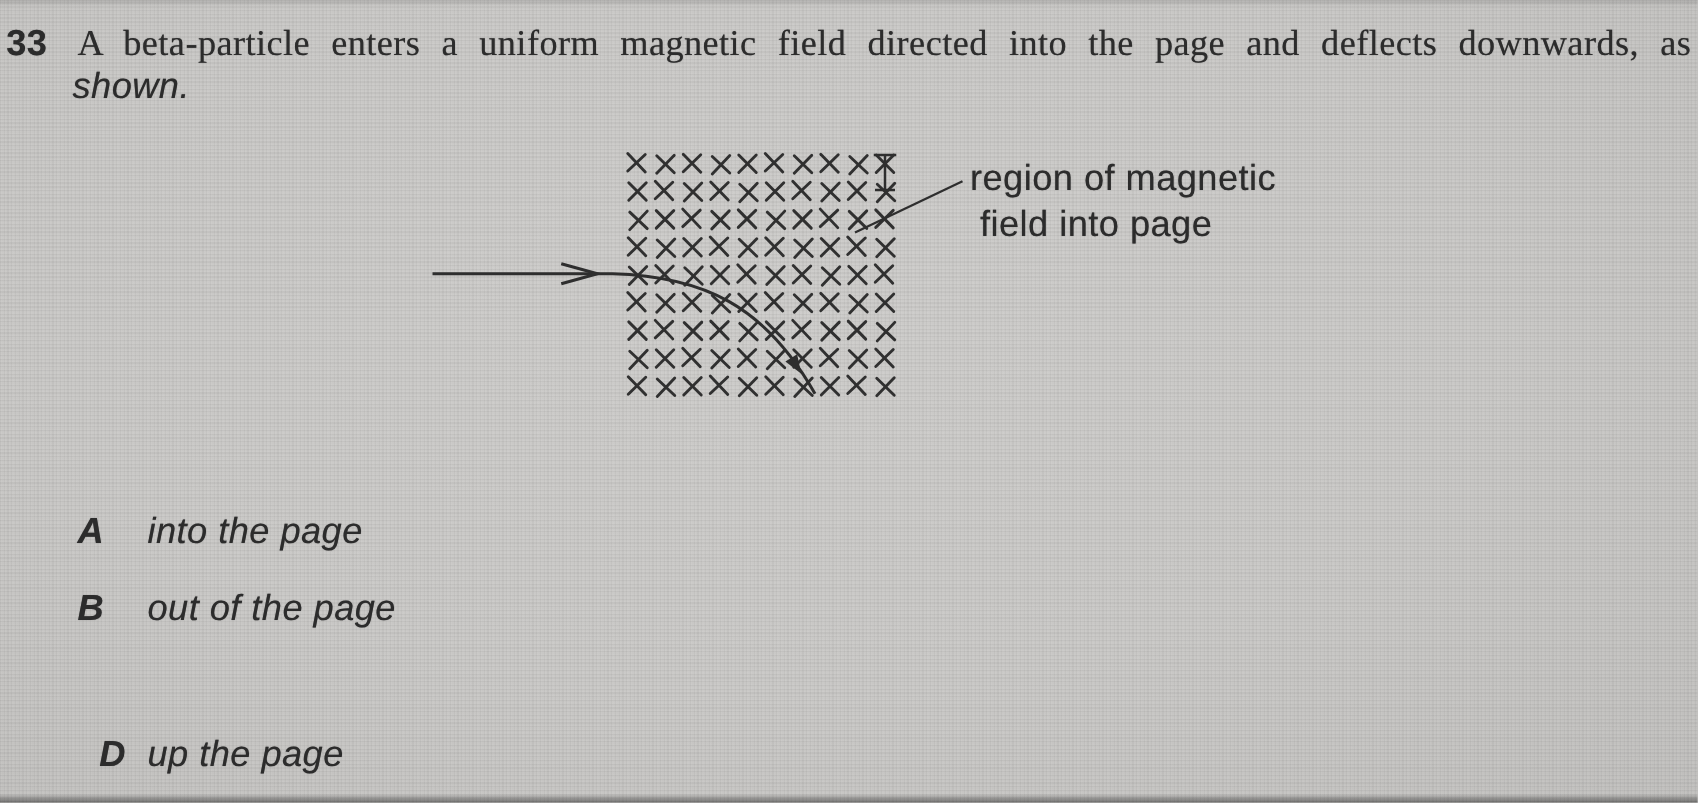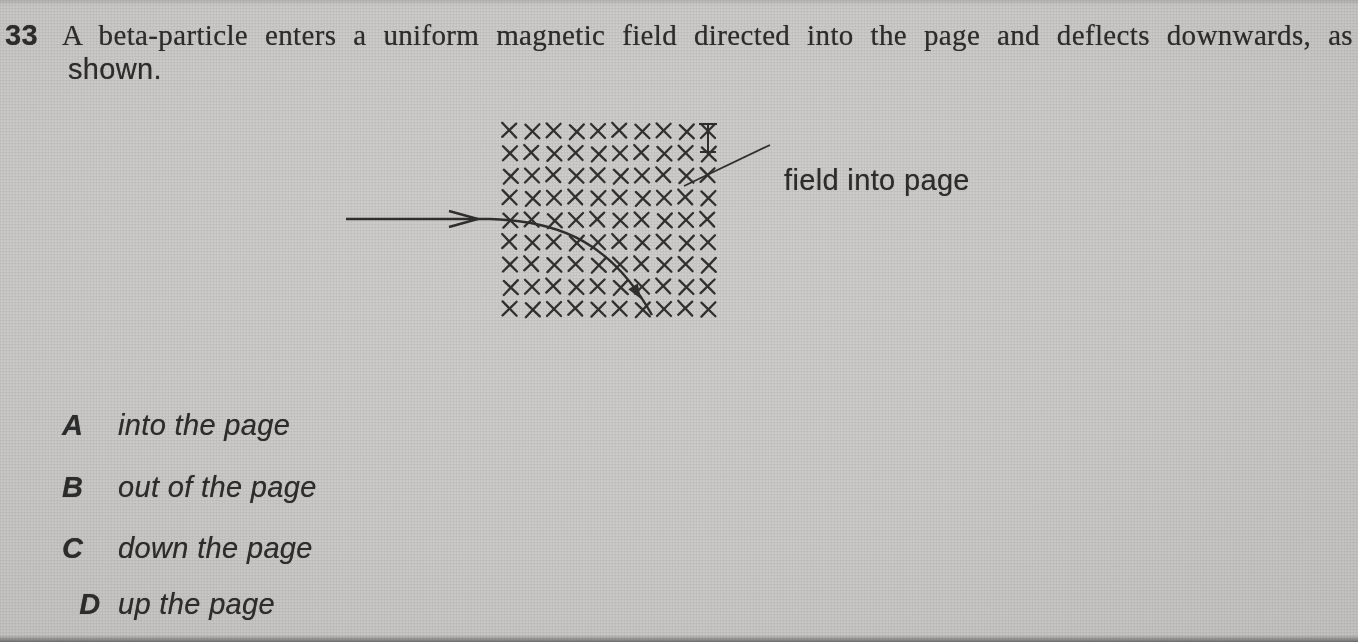--- a/index.html
+++ b/index.html
@@ -39,21 +39,21 @@
   .edge-top{position:absolute;left:0;top:0;width:100%;height:5px;background:linear-gradient(180deg,rgba(0,0,0,0.12),rgba(0,0,0,0));}
   .edge-bottom{position:absolute;left:0;bottom:0;width:100%;height:7px;background:linear-gradient(0deg,rgba(30,30,30,0.5),rgba(0,0,0,0));}
 </style>
 </head>
 <body>
 
 <div class="page">
 
   <div class="txt bold" style="left:5px;top:18px;">33</div>
   <div class="txt justify" style="left:62px;top:18px;width:1291px;">A beta-particle enters a uniform magnetic field directed into the page and deflects downwards, as</div>
-  <div class="txt" style="left:68px;top:52px;">shown.</div>
+  <div class="txt" style="left:58px;top:52px;font-style:italic;">shown.</div>
 
   <svg class="diagram" width="1358" height="642" viewBox="0 0 1358 642">
     <g id="field-grid">
         <line x1="502.2" y1="122.8" x2="516.2" y2="137.6"></line>
         <line x1="502.2" y1="136.79999999999998" x2="516.2" y2="123.6"></line>
         <line x1="525.4" y1="124.6" x2="539.4" y2="138.2"></line>
         <line x1="525.4" y1="138.6" x2="539.4" y2="124.19999999999999"></line>
         <line x1="546.6" y1="123.4" x2="560.6" y2="137.8"></line>
         <line x1="546.6" y1="137.4" x2="560.6" y2="123.80000000000001"></line>
         <line x1="569.8" y1="125.2" x2="583.8" y2="138.4"></line>
@@ -231,31 +231,29 @@
         <line x1="701.4" y1="302.59999999999997" x2="715.4" y2="316.2"></line>
         <line x1="701.4" y1="316.59999999999997" x2="715.4" y2="302.2"></line>
       </g>
     <path class="stroke" stroke-width="2.4" d="M346 219 L490 219 C562 221 612 244 652 315"></path>
     <polyline class="stroke" stroke-width="2.4" points="449,211 478,219 449,227"></polyline>
     <polygon fill="#2e2e2e" points="641,299 628.3,289.2 637.7,283.4"></polygon>
     <path class="stroke" stroke-width="2" d="M699 124 H717 M708 124 V152 M700 152 H716"></path>
     <line class="stroke" stroke-width="1.8" x1="684" y1="186" x2="770" y2="145"></line>
   </svg>
 
+  <div class="txt" style="left:776px;top:126px;">region of magnetic</div>
   <div class="txt" style="left:784px;top:163px;">field into page</div>
 
 
   <div class="txt opt" style="top:408px;">
     <span class="letter">A</span><span>into the page</span>
   </div>
   <div class="txt opt" style="top:470px;">
     <span class="letter">B</span><span>out of the page</span>
   </div>
-  <div class="txt opt" style="top:531px;">
-    <span class="letter">C</span><span>down the page</span>
-  </div>
   <div class="txt opt" style="top:587px;text-align:center;">
     <span class="letter">D</span><span>up the page</span>
   </div>
 
   <div class="edge-top"></div>
   <div class="edge-bottom"></div>
 </div>
 
 </body></html>

